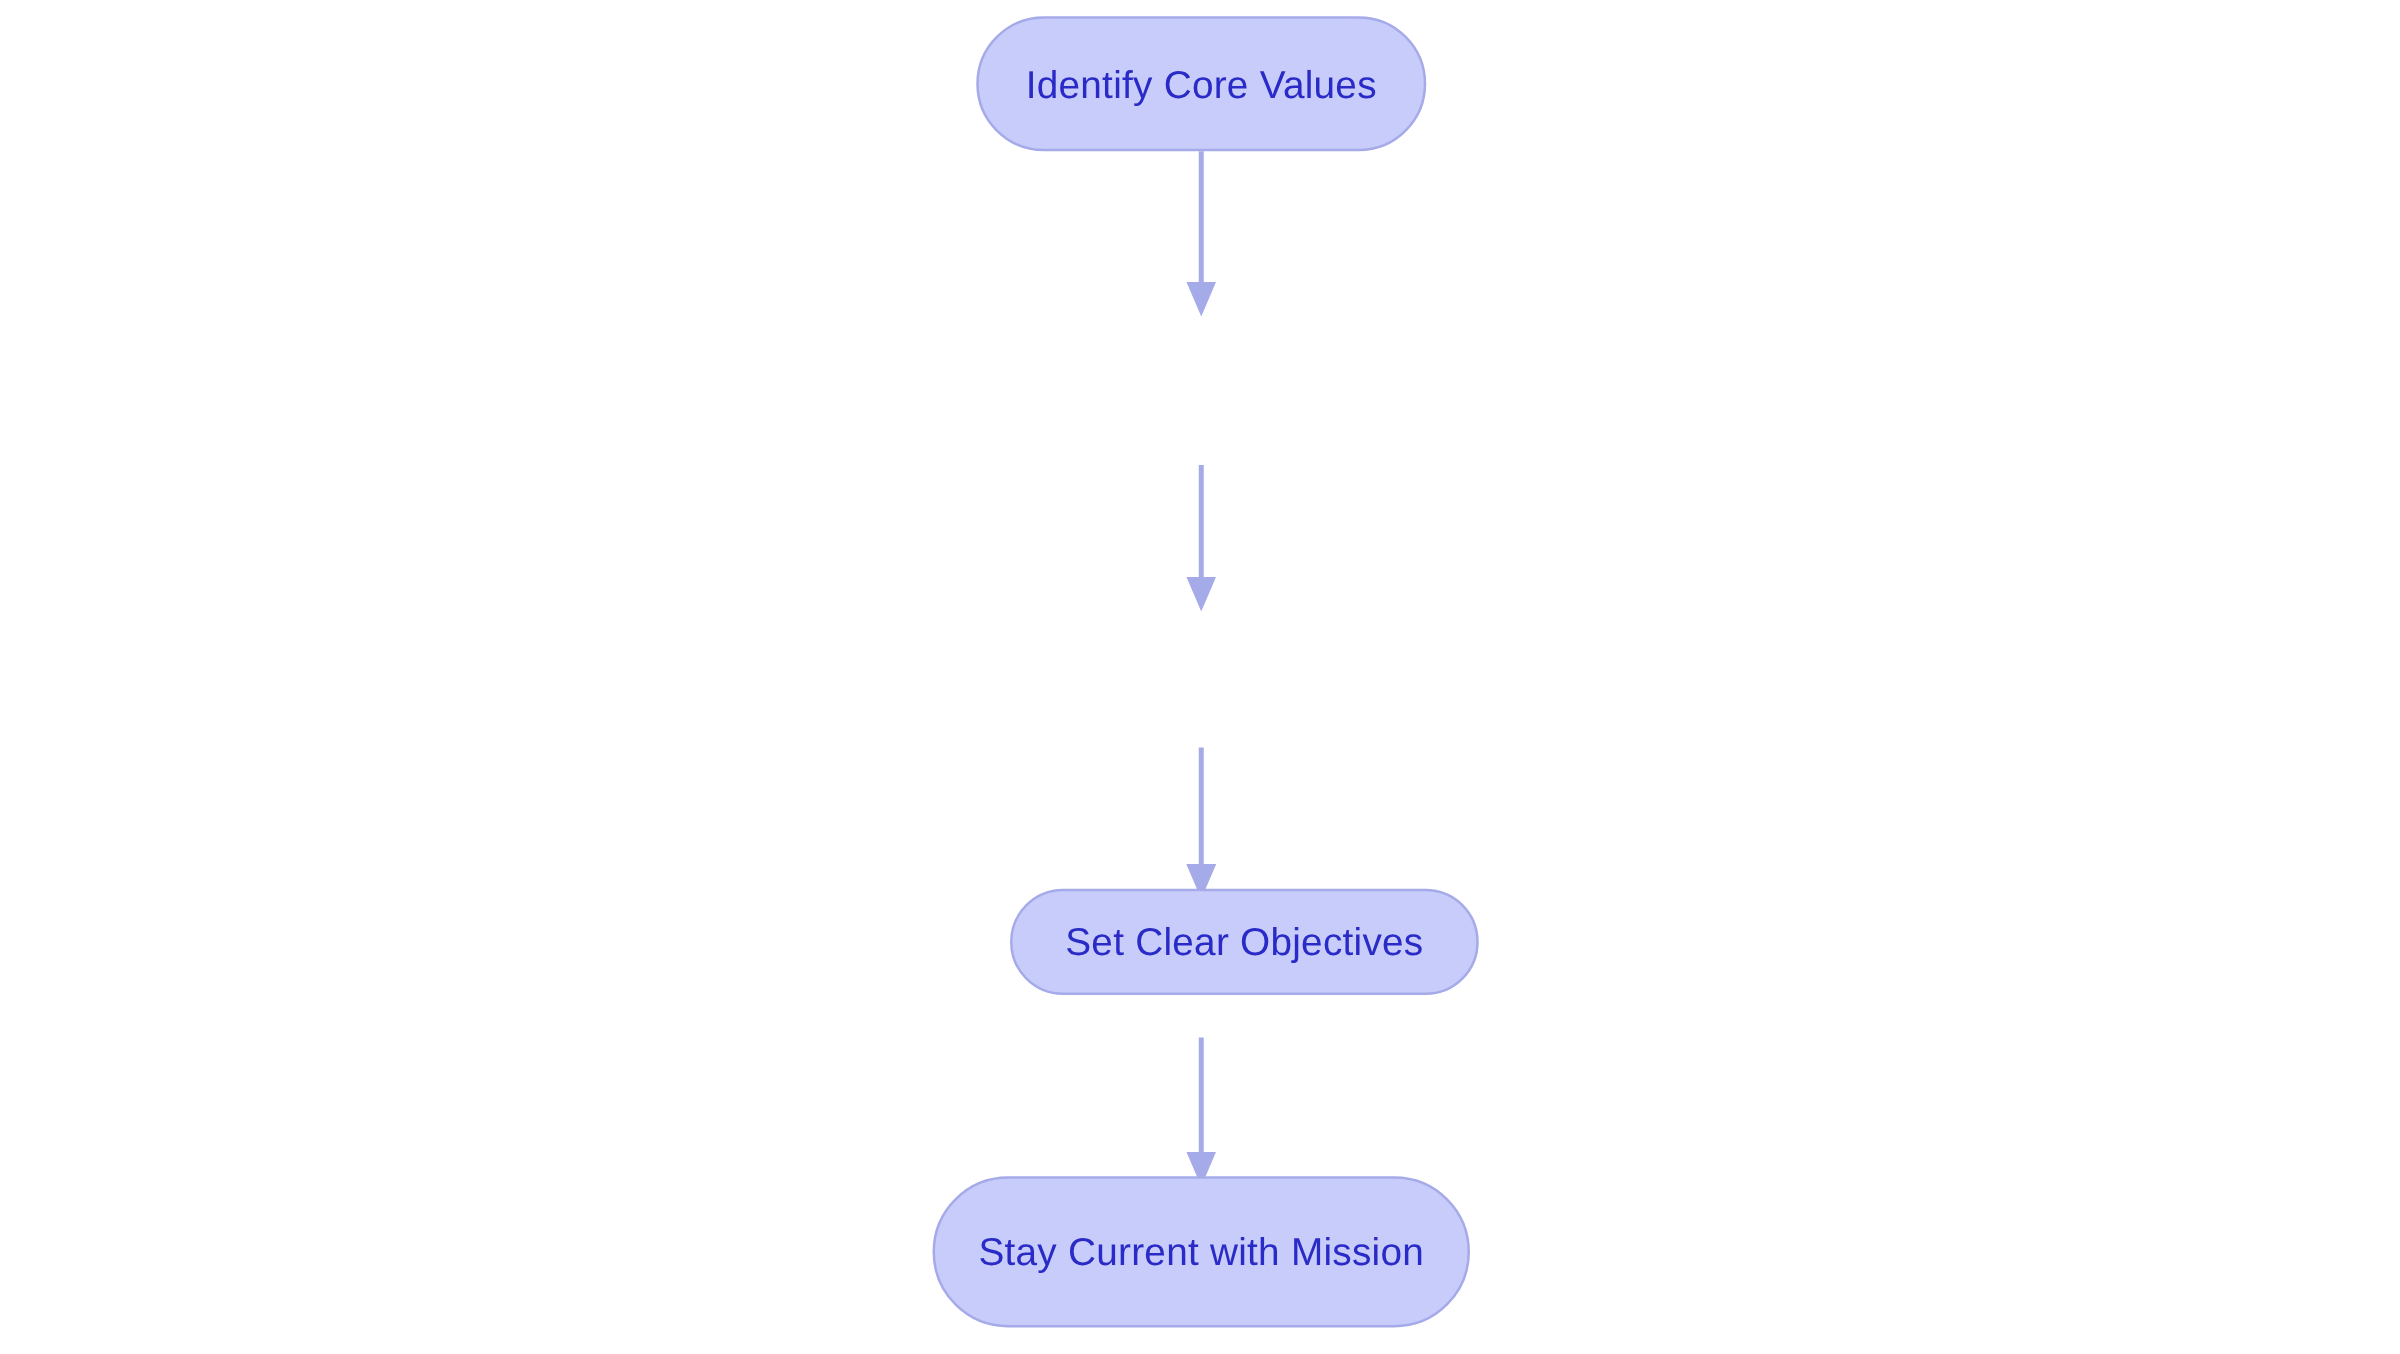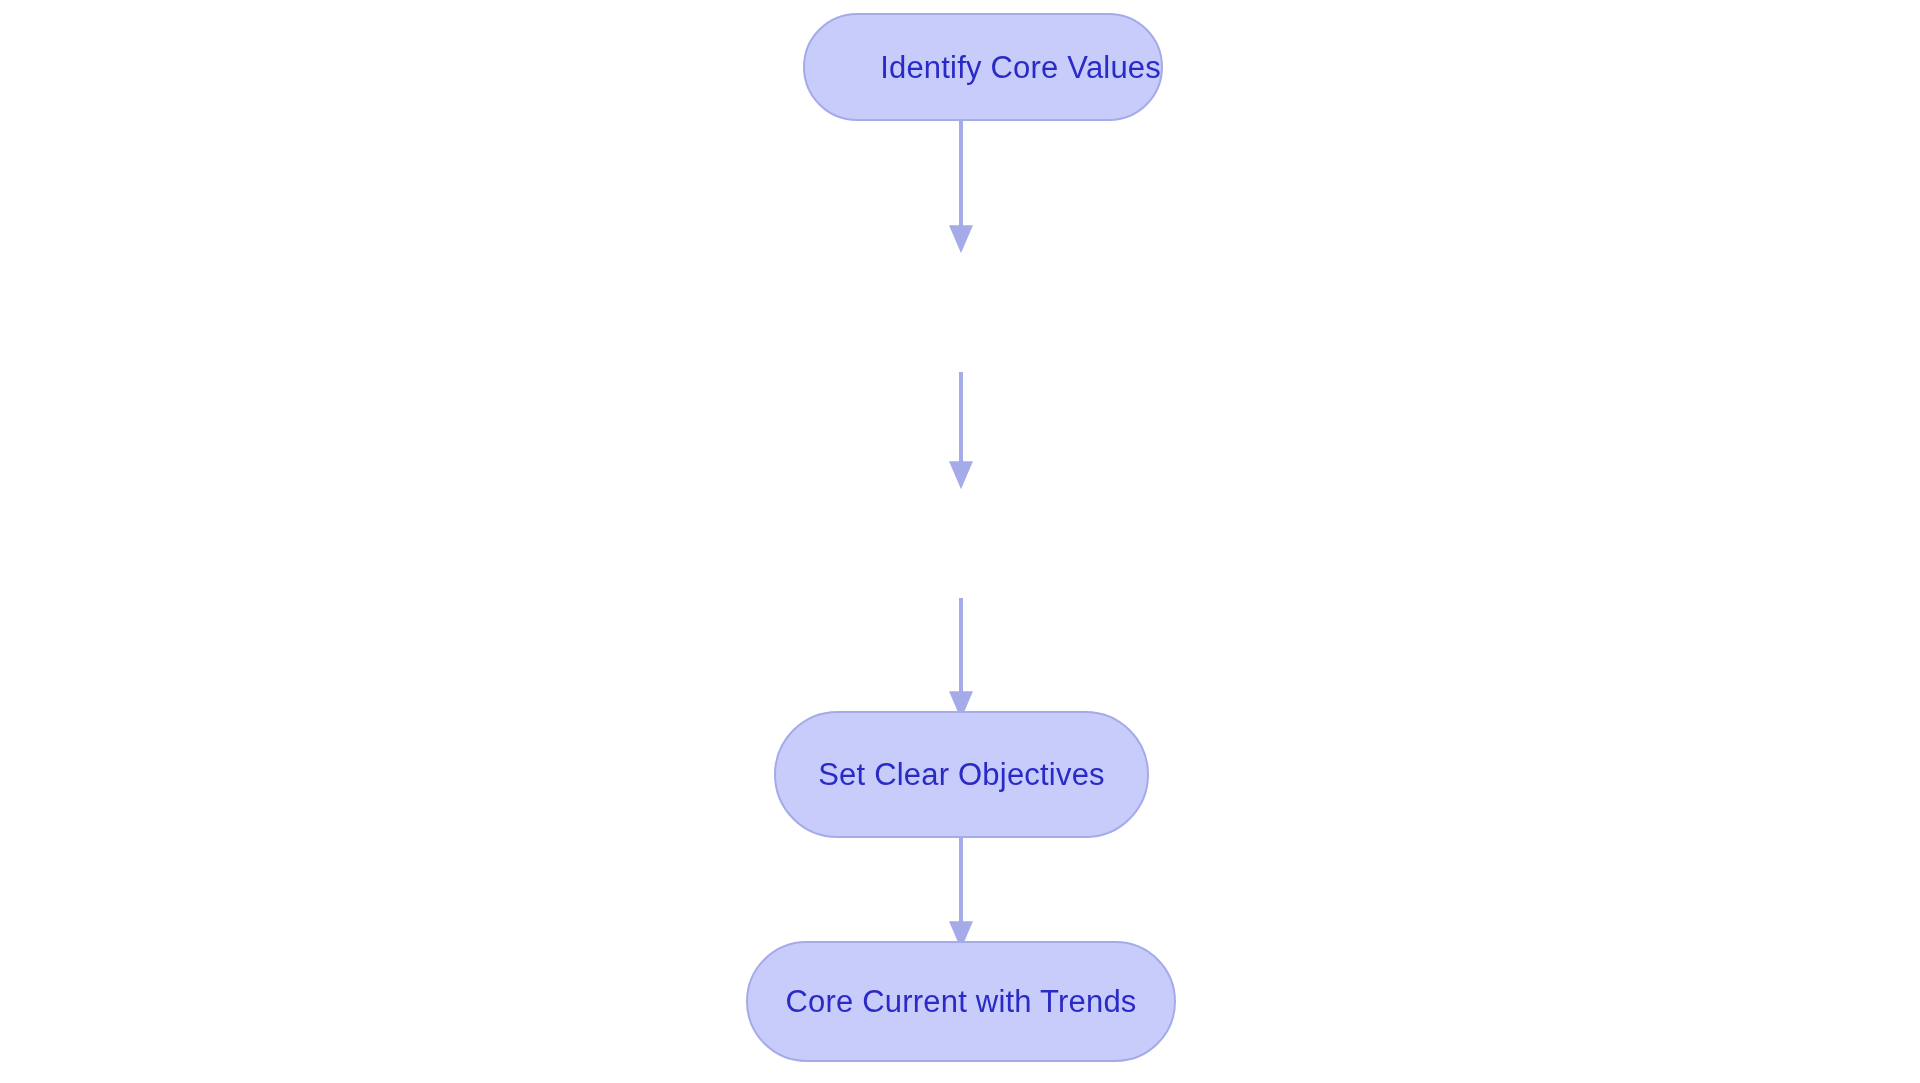--- a/index.html
+++ b/index.html
@@ -37,30 +37,30 @@
     user-select: none;
   }
 
   .flow-node .node-label {
     display: block;
     line-height: 1;
     font-weight: 400;
   }
 
   
-  .node-1 { left: 803px;  top: 13px;   width: 360px; height: 108px; justify-content: flex-end; }
+  .node-1 { left: 781px;  top: 13px;   width: 360px; height: 108px; }
   .node-1 .node-label { font-size: 31px; }
 
   .node-2 { left: 732px;  top: 245px;  width: 459px; height: 127px; }
   .node-2 .node-label { font-size: 31px; }
 
   .node-3 { left: 821px;  top: 481px;  width: 281px; height: 117px; }
   .node-3 .node-label { font-size: 31px; }
 
-  .node-4 { left: 774px;  top: 711px;  width: 375px; height: 127px; }
+  .node-4 { left: 808px;  top: 711px;  width: 375px; height: 85px; }
   .node-4 .node-label { font-size: 31px; }
 
   .node-5 { left: 746px;  top: 941px;  width: 430px; height: 121px; }
   .node-5 .node-label { font-size: 31px; }
 
   
   .flow-connector {
     position: absolute;
     left: 0;
     top: 0;
@@ -102,16 +102,16 @@
     <span class="node-label">Identify Core Values</span>
   </div>
 
 
 
   <div class="flow-node node-4">
     <span class="node-label">Set Clear Objectives</span>
   </div>
 
   <div class="flow-node node-5">
-    <span class="node-label">Core Current with Trends</span>
+    <span class="node-label">Stay Current with Mission</span>
   </div>
 
 </div>
 
 </body></html>

